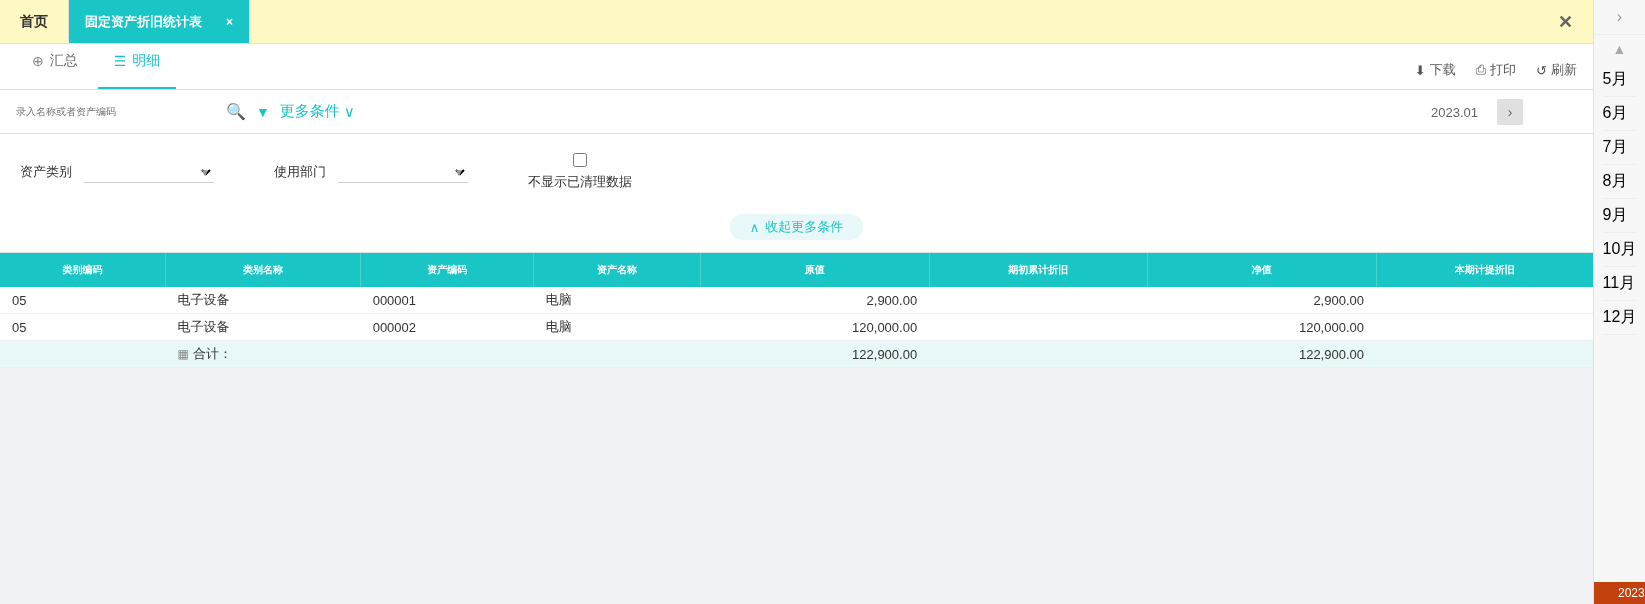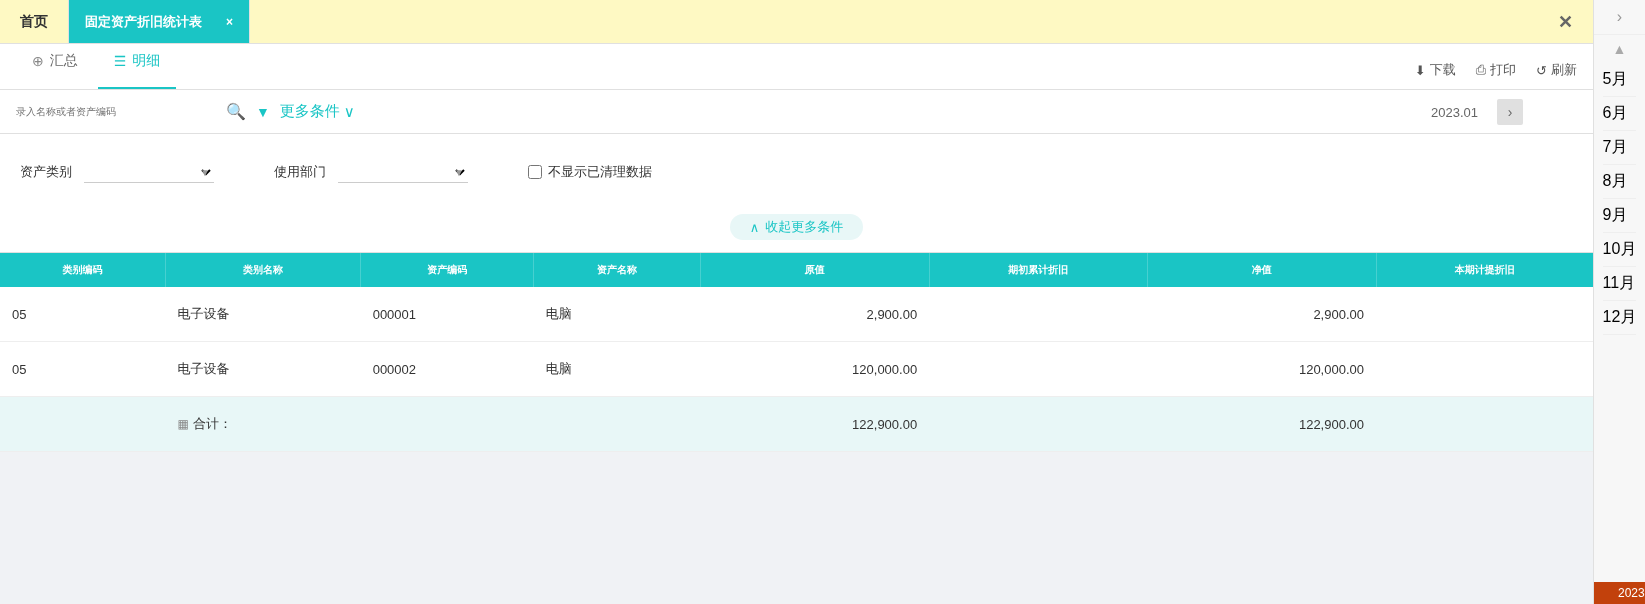--- a/index.html
+++ b/index.html
@@ -87,21 +87,21 @@
     table { width: 100%; border-collapse: collapse; }
     thead tr { background: #1ac5c5; }
     thead th {
       color: #fff; font-size: 10px; font-weight: bold;
       padding: 10px 12px; text-align: center; white-space: nowrap;
       border-right: 1px solid rgba(255,255,255,0.2);
     }
     thead th:last-child { border-right: none; }
     tbody tr { background: #fff; border-bottom: 1px solid #eee; }
     tbody td {
-      padding: 18px 12px; font-size: 13px; color: #333;
+      padding: 4px 12px; font-size: 13px; color: #333;
       text-align: left;
     }
     tbody td.num { text-align: right; }
     .total-row { background: #e8f7f7 !important; }
     .total-row td { font-size: 13px; color: #333; }
 
     
     .right-panel {
       position: fixed; right: 0; top: 0; width: 52px; height: 100%;
       background: #f7f7f7; border-left: 1px solid #e0e0e0;
@@ -235,21 +235,21 @@
       </div>
       <div class="filter-item">
         <label>使用部门</label>
         <div class="select-wrapper">
           <select class="filter-underline" style="min-width:130px;">
             <option value=""></option>
           </select>
           <span class="select-arrow">▼</span>
         </div>
       </div>
-      <div class="checkbox-group" style="">
+      <div class="checkbox-group" style=" flex-direction: column;">
         <input type="checkbox" style="">
         <label>不显示已清理数据</label>
       </div>
     </div>
 
     <div class="collapse-btn" style="padding: 8px 0 12px;">
       <div class="collapse-inner">
         <span>∧</span>
         <span>收起更多条件</span>
       </div>

